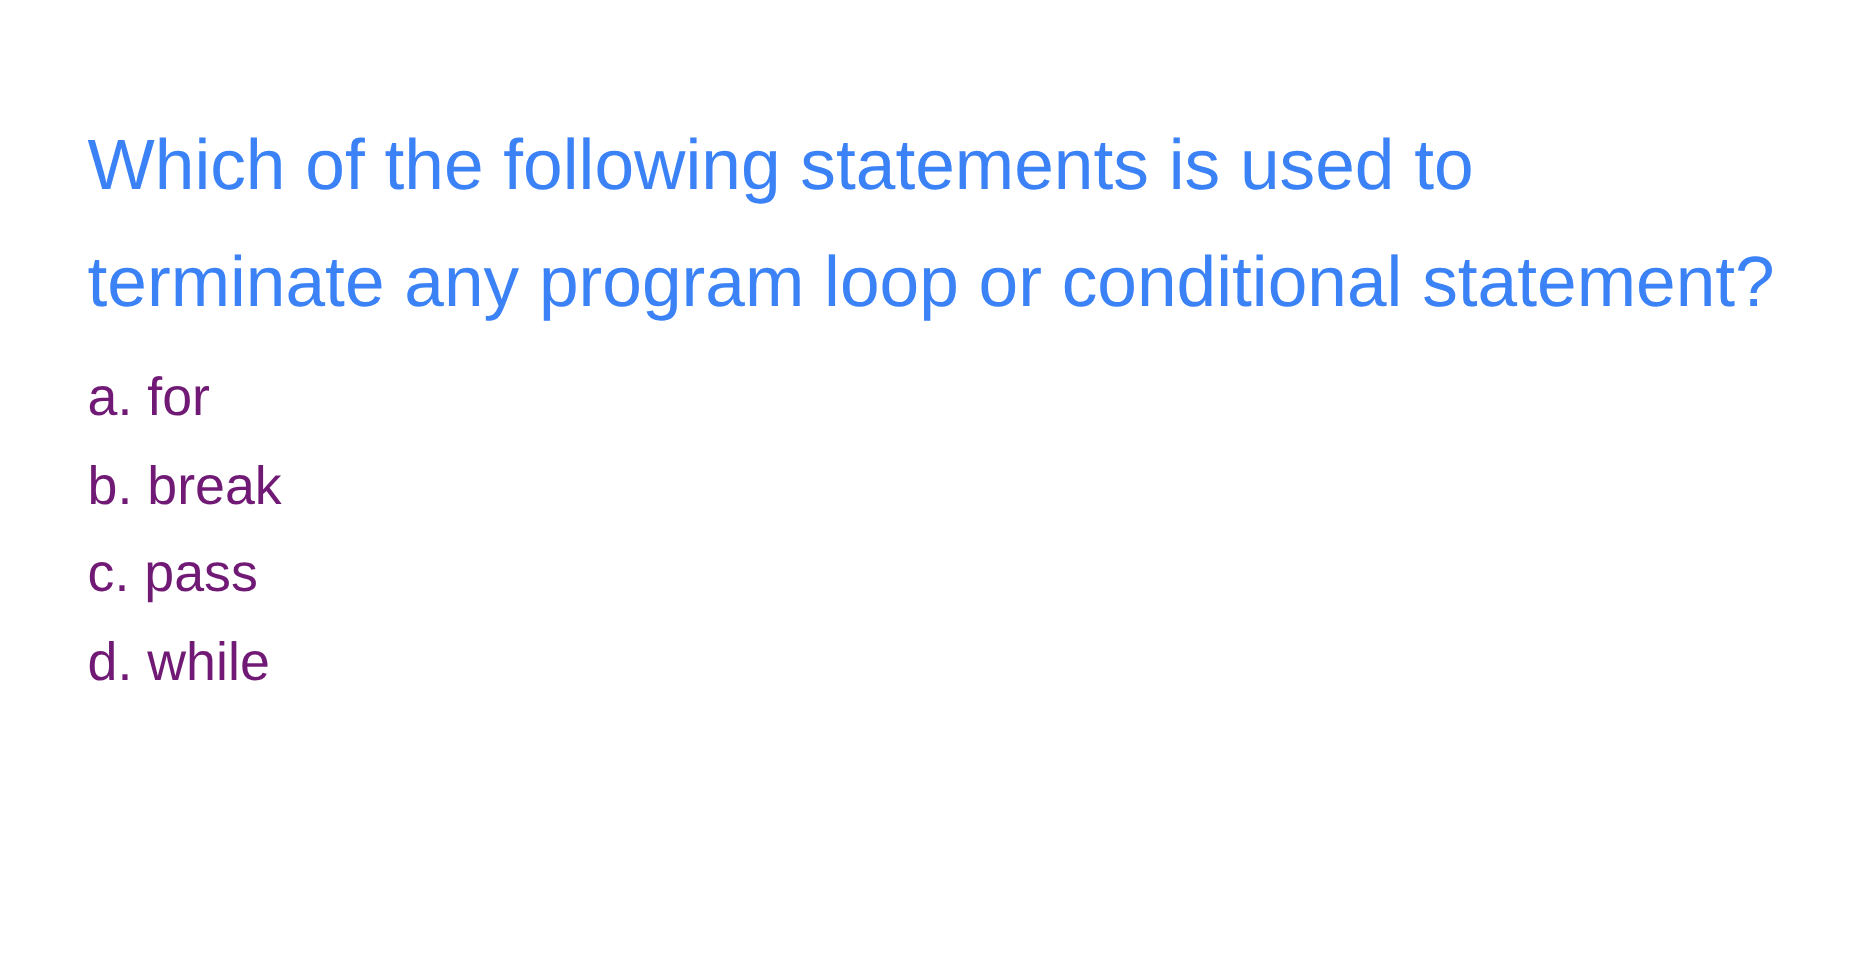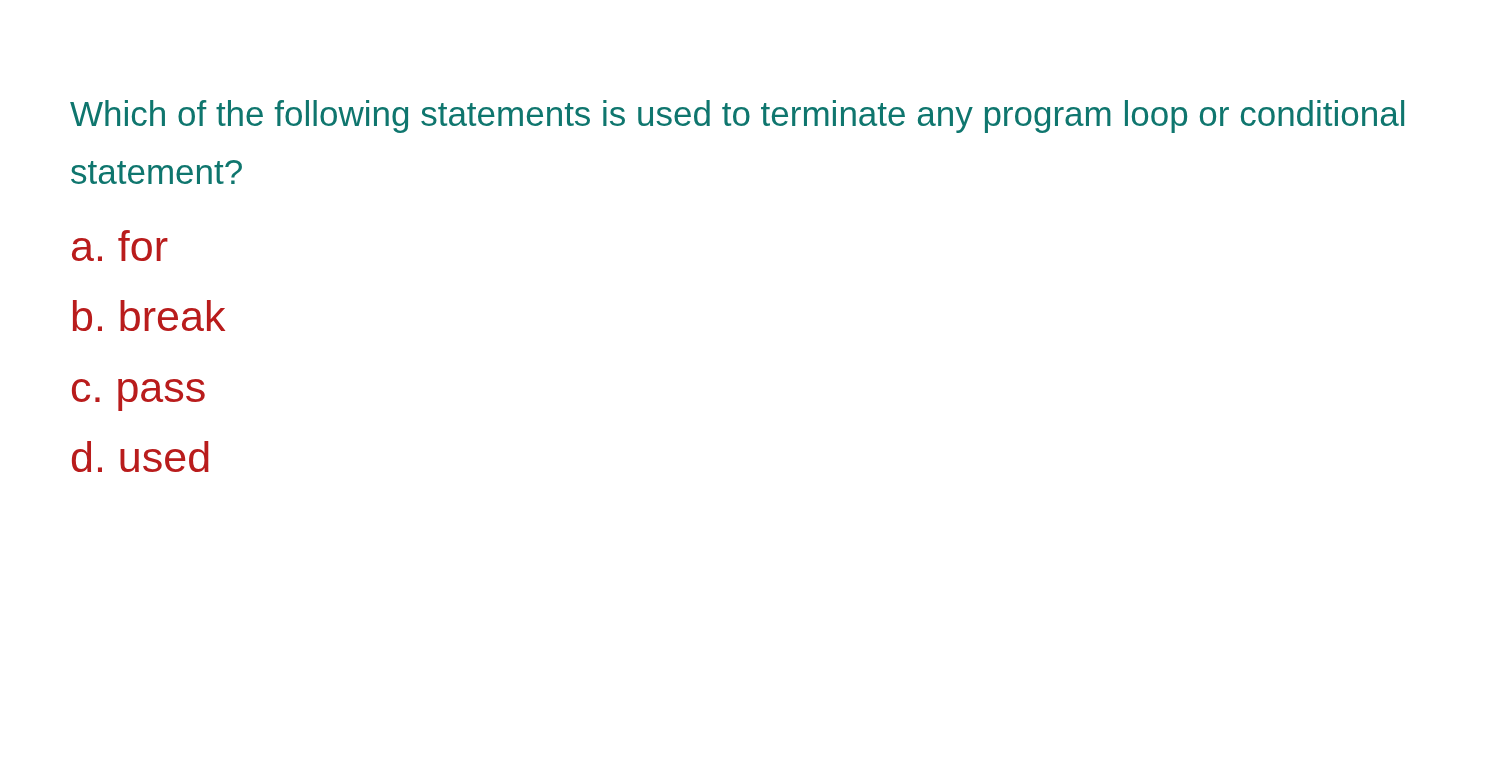--- a/index.html
+++ b/index.html
@@ -8,30 +8,30 @@
       box-sizing: border-box;
     }
     body {
       width: 1500px;
       height: 776px;
       background: #ffffff;
       font-family: -apple-system, BlinkMacSystemFont, "Segoe UI", Helvetica, Arial, sans-serif;
       padding: 85px 70px;
     }
     .question-text {
-      font-size: 35px;
+      font-size: 57px;
       line-height: 1.65;
-      color: #0f766e;
+      color: #3b82f6;
       font-weight: 400;
       margin-bottom: 12px;
     }
     .option {
       font-size: 43px;
       line-height: 1.55;
-      color: #b91c1c;
+      color: #701a75;
       font-weight: 400;
       margin-bottom: 4px;
     }
   </style>
 </head>
 <body>
 
 <div class="question-text">Which of the following statements is used to terminate any program loop or conditional statement?</div>
 
 <div class="option">
@@ -44,14 +44,14 @@
   <span>break</span>
 </div>
 
 <div class="option">
   <span>c.</span>
   <span>pass</span>
 </div>
 
 <div class="option">
   <span>d.</span>
-  <span>used</span>
+  <span>while</span>
 </div>
 
 </body></html>

